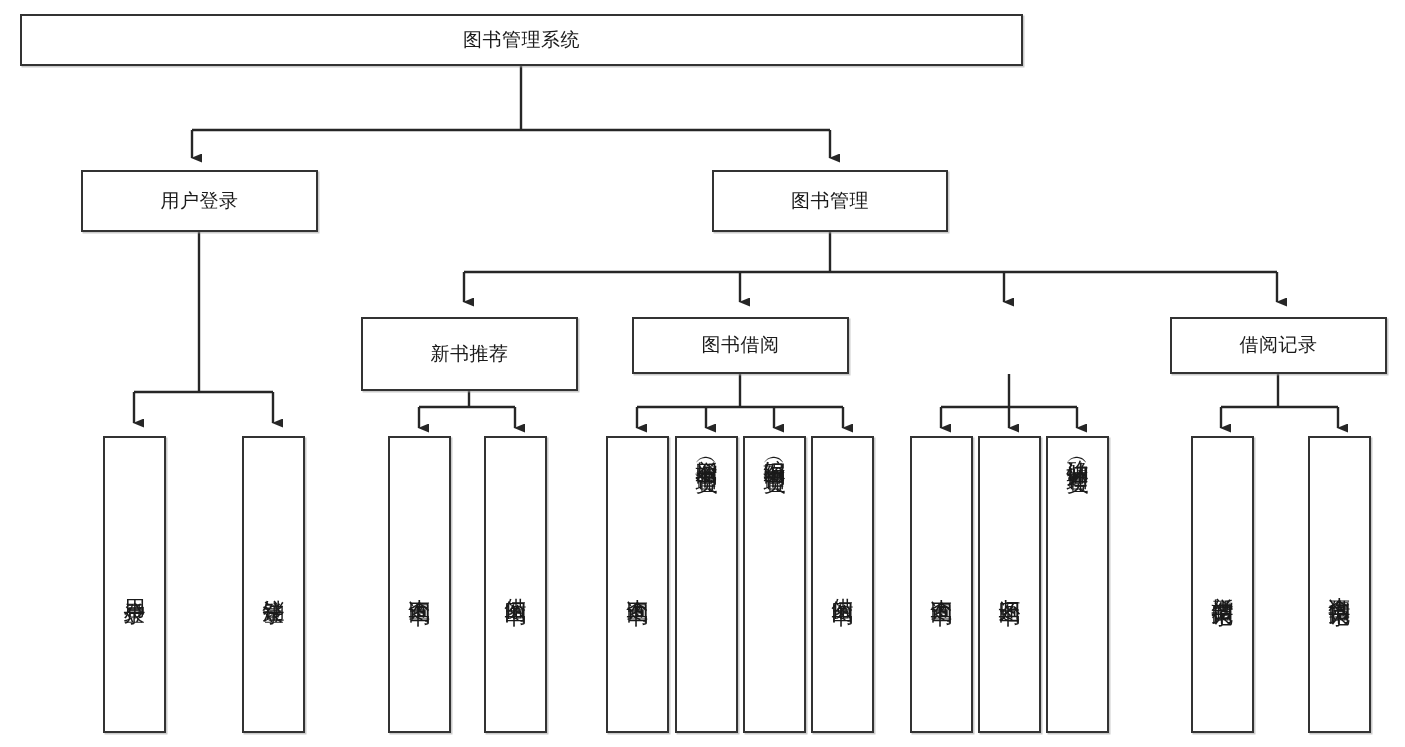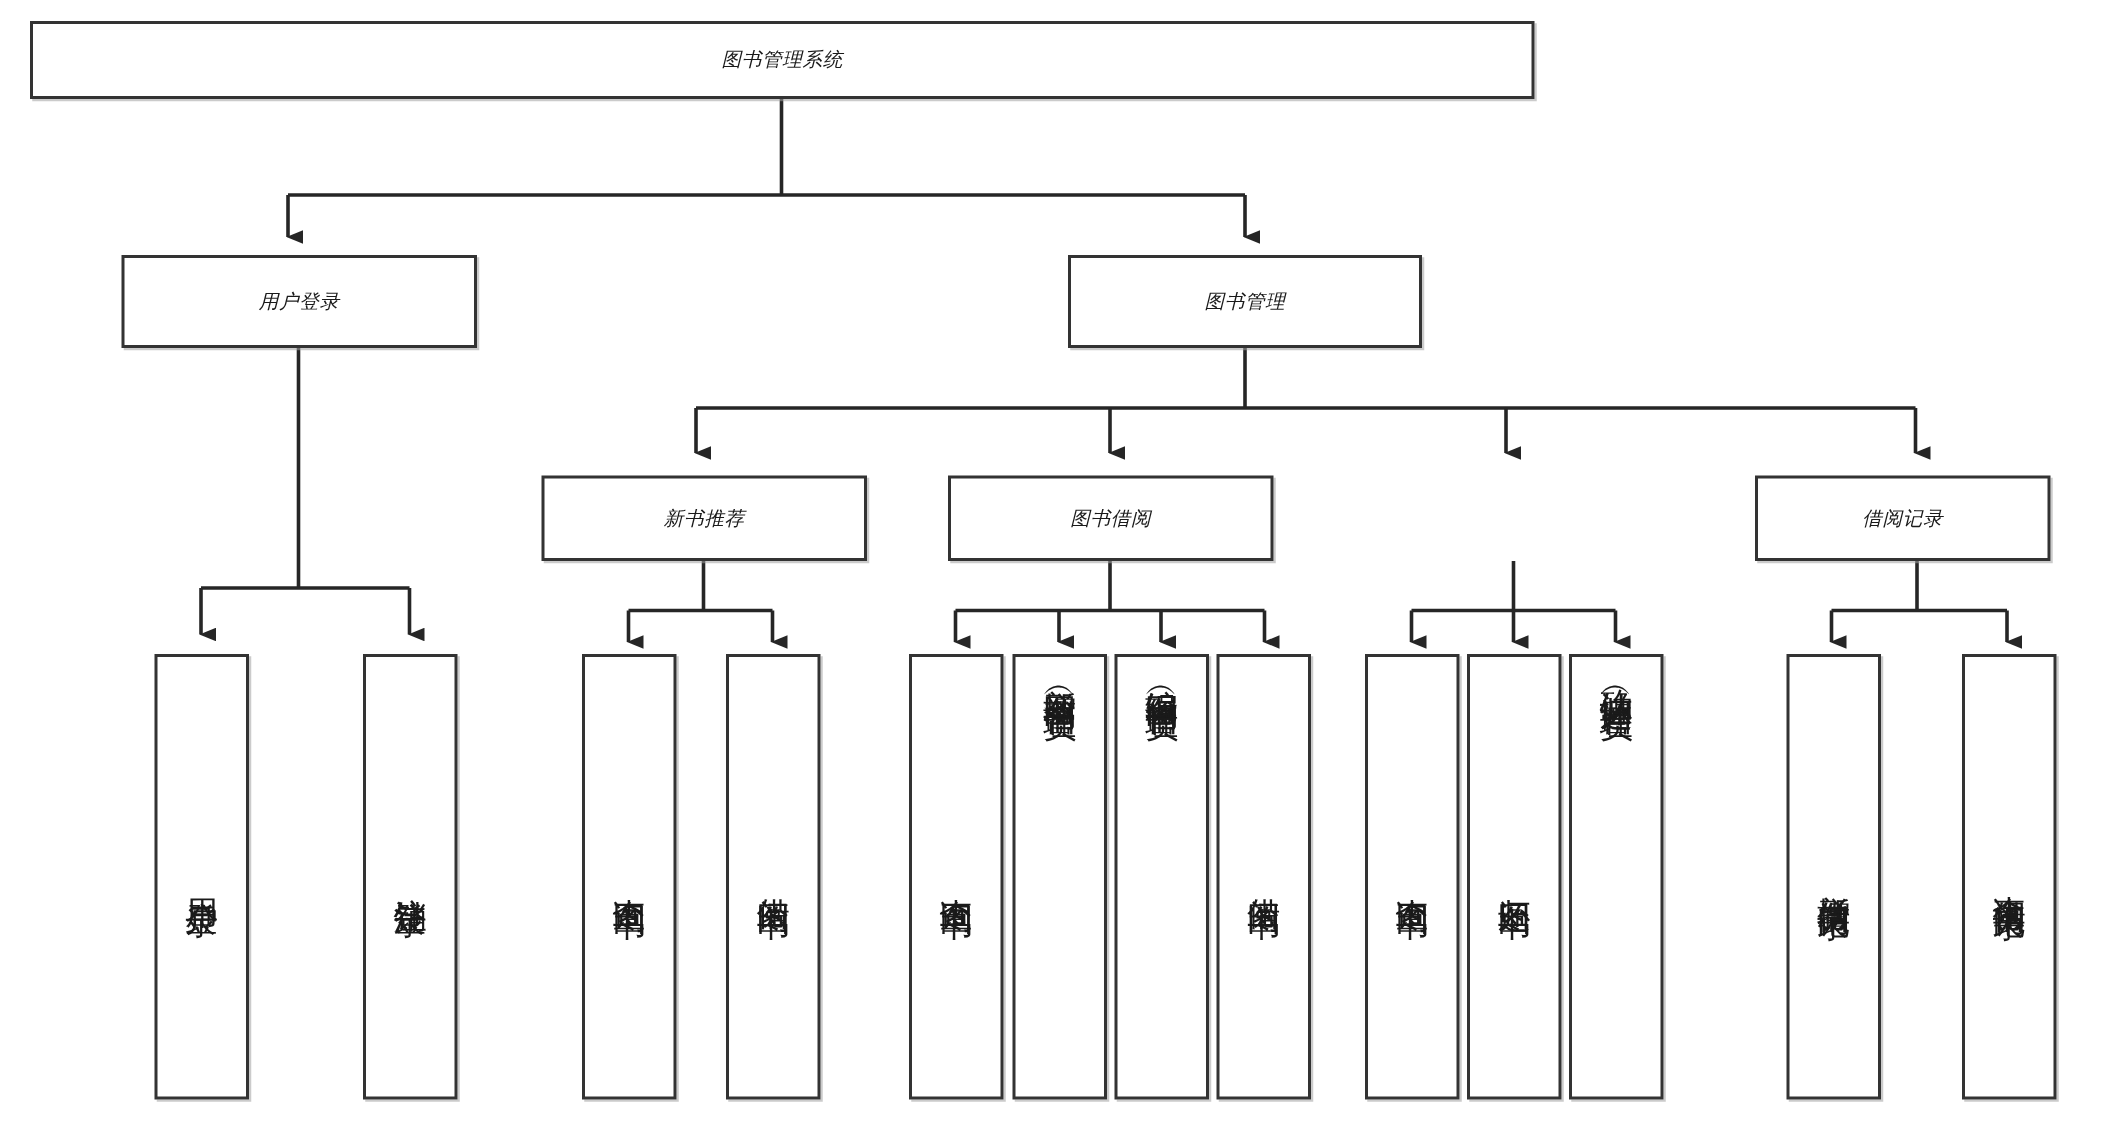--- a/index.html
+++ b/index.html
@@ -35,23 +35,22 @@
     justify-content: center;
     box-shadow: 1.5px 1.5px 0 rgba(160,160,160,0.55);
   }
   .node-label {
     color: #1a1a1a;
     line-height: 1.18;
     text-align: center;
     white-space: pre;
   }
   .node.horizontal .node-label {
-    font-size: 13px;
+    font-size: 19px;
     letter-spacing: 0.5px;
-    font-style: italic;
   }
   .node.vertical {
     align-items: flex-start;
     padding-top: 4px;
   }
   .node.vertical .node-label {
     writing-mode: vertical-rl;
     text-orientation: upright;
     font-size: 22px;
     letter-spacing: 2px;
@@ -128,27 +127,27 @@
     <span class="node-label">图书管理系统</span>
   </div>
 
   <div class="node horizontal" style="left:81px; top:170px; width:237px; height:62px;">
     <span class="node-label">用户登录</span>
   </div>
   <div class="node horizontal" style="left:712px; top:170px; width:236px; height:62px;">
     <span class="node-label">图书管理</span>
   </div>
 
-  <div class="node horizontal" style="left:361px; top:317px; width:217px; height:57px;">
+  <div class="node horizontal" style="left:361px; top:317px; width:217px; height:74px;">
     <span class="node-label">新书推荐</span>
   </div>
   <div class="node horizontal" style="left:632px; top:317px; width:217px; height:57px;">
     <span class="node-label">图书借阅</span>
   </div>
-  <div class="node horizontal" style="left:1170px; top:317px; width:197px; height:57px;">
+  <div class="node horizontal" style="left:1170px; top:317px; width:217px; height:57px;">
     <span class="node-label">借阅记录</span>
   </div>
 
   <div class="node vertical centered" style="left:103px; top:436px; width:63px; height:297px;">
     <span class="node-label">用户登录</span>
   </div>
   <div class="node vertical centered" style="left:242px; top:436px; width:63px; height:297px;">
     <span class="node-label">注销登录</span>
   </div>
 

